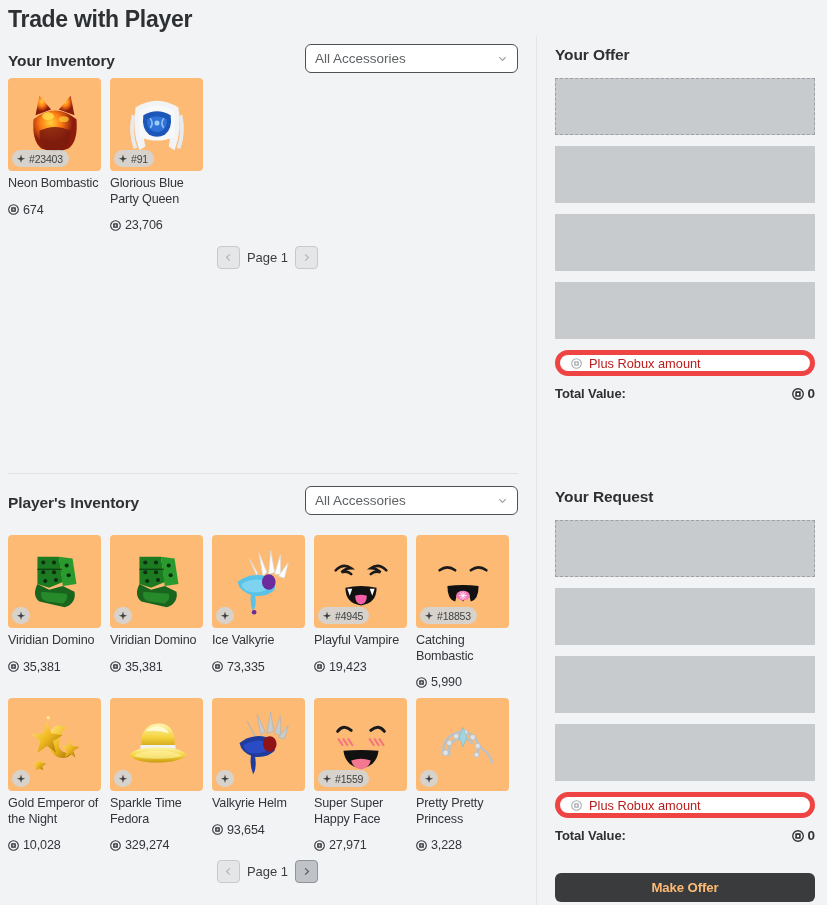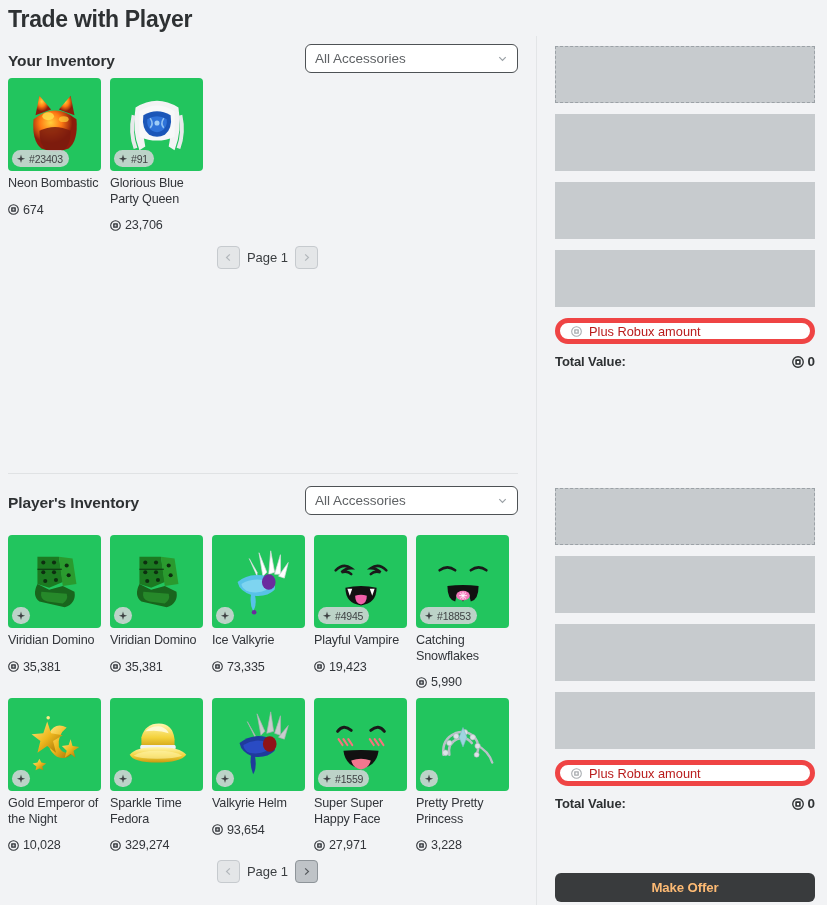--- a/index.html
+++ b/index.html
@@ -101,21 +101,21 @@
     gap: 9px;
   }
   .card {
     width: 93px;
     cursor: pointer;
   }
   .thumb {
     position: relative;
     width: 93px;
     height: 93px;
-    background: #22c55e;
+    background: #fdba74;
     border-radius: 4px;
     overflow: hidden;
     display: flex;
     align-items: center;
     justify-content: center;
   }
   .thumb svg { display: block; }
 
   .serial {
     position: absolute;
@@ -515,21 +515,21 @@
         <ellipse cx="40" cy="54" rx="7" ry="5" fill="#f479bb"></ellipse>
         <path d="M37 51 L43 57 M43 51 L37 57 M40 50 L40 58 M36 54 L44 54" stroke="#fff" stroke-width="0.9"></path>
       </svg>
          <div class="serial">
               <svg class="sparkle" viewBox="0 0 16 16">
   <path d="M8 0.8 L9.5 6 L14.6 7.5 L9.5 9 L8 14.2 L6.5 9 L1.4 7.5 L6.5 6 Z" fill="#3f4244"></path>
 </svg>
               <span>#18853</span>
             </div>
        </div>
-       <div class="card-name">Catching Snowflakes</div>
+       <div class="card-name">Catching Bombastic</div>
        <div class="card-price">
          <svg class="rbx" viewBox="0 0 16 16">
   <circle cx="8" cy="8" r="7" fill="none" stroke="#32353a" stroke-width="1.6"></circle>
   <rect x="4.6" y="4.6" width="6.8" height="6.8" rx="0.8" fill="#32353a"></rect>
   <rect x="6.6" y="6.6" width="2.8" height="2.8" rx="0.4" fill="#c7cbce"></rect>
 </svg>
             <span>5,990</span>
        </div>
         </div>
         <div class="card">
@@ -710,20 +710,21 @@
             <path d="M4.2 1.8 L8.6 6 L4.2 10.2"></path>
           </svg>
       </div>
     </div>
 
   </div>
 
   <div class="right-col">
 
     <div class="panel" style="top:10px;">
+      <div class="sec-head">Your Offer</div>
 
       <div class="slot drop"></div>
       <div class="slot"></div>
       <div class="slot"></div>
       <div class="slot"></div>
 
       <div class="robux-input">
         <svg class="rbx" viewBox="0 0 16 16">
           <circle cx="8" cy="8" r="7" fill="none" stroke="#a9adb1" stroke-width="1.6"></circle>
           <rect x="4.6" y="4.6" width="6.8" height="6.8" rx="0.8" fill="#a9adb1"></rect>
@@ -739,20 +740,21 @@
             <circle cx="8" cy="8" r="7" fill="none" stroke="#2e3133" stroke-width="1.8"></circle>
             <rect x="4.4" y="4.4" width="7.2" height="7.2" rx="0.8" fill="#2e3133"></rect>
             <rect x="6.5" y="6.5" width="3" height="3" rx="0.4" fill="#ffffff"></rect>
           </svg>
           <span>0</span>
         </span>
       </div>
     </div>
 
     <div class="panel" style="top:452px;">
+      <div class="sec-head">Your Request</div>
 
       <div class="slot drop"></div>
       <div class="slot"></div>
       <div class="slot"></div>
       <div class="slot"></div>
 
       <div class="robux-input">
         <svg class="rbx" viewBox="0 0 16 16">
           <circle cx="8" cy="8" r="7" fill="none" stroke="#a9adb1" stroke-width="1.6"></circle>
           <rect x="4.6" y="4.6" width="6.8" height="6.8" rx="0.8" fill="#a9adb1"></rect>

